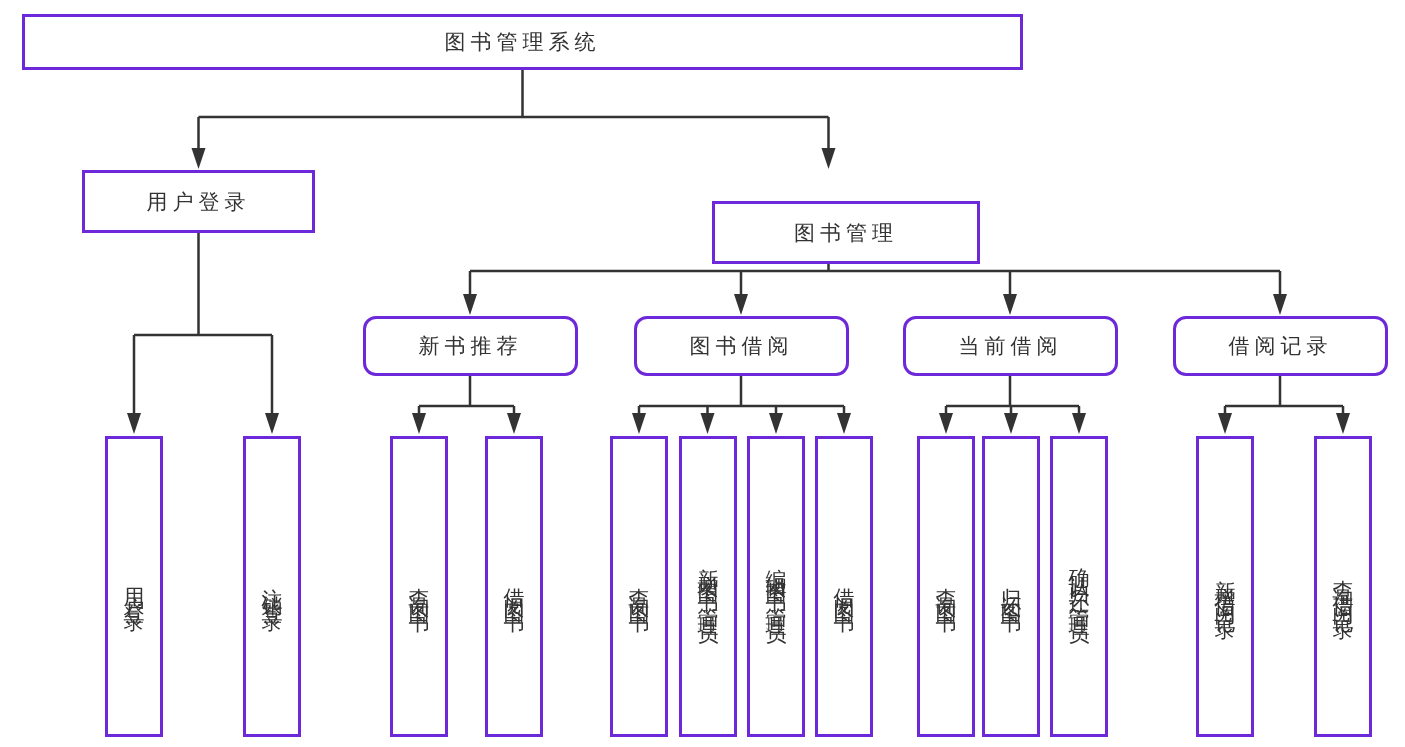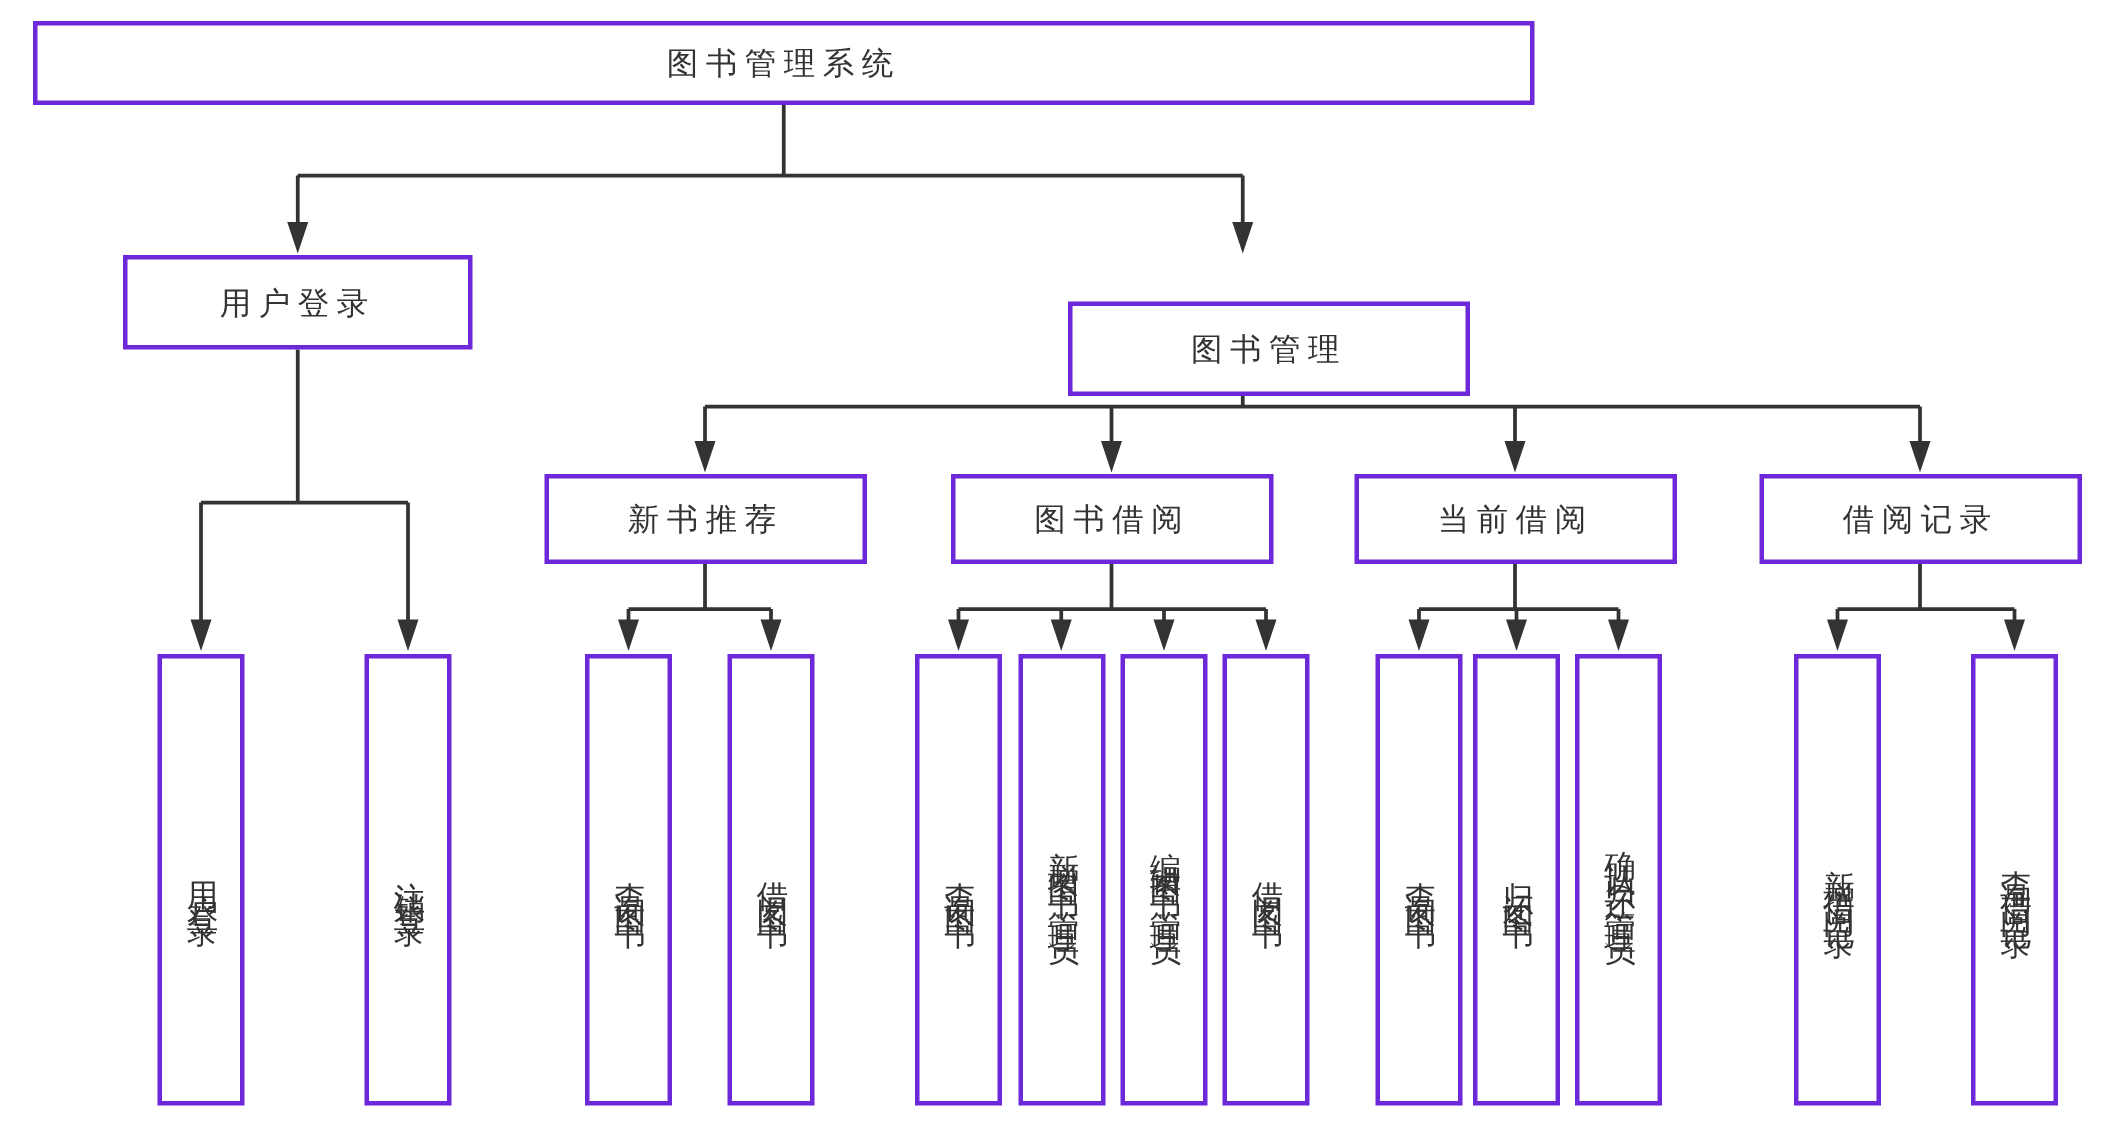--- a/index.html
+++ b/index.html
@@ -38,21 +38,21 @@
     letter-spacing: 8px;
     color: #333333;
     white-space: nowrap;
   }
   
   #box-root        { left: 22px;  top: 14px;  width: 1001px; height: 56px; }
   
   #box-user-login  { left: 82px;  top: 170px; width: 233px;  height: 63px; }
   #box-book-mgmt   { left: 712px; top: 170px; width: 268px;  height: 63px; margin-top: 31px; }
   
-  .group-box       { top: 316px; width: 215px; height: 60px; }
+  .group-box       { top: 316px; width: 215px; height: 60px; border-radius: 13px; }
   #box-g0 { left: 363px;  }
   #box-g1 { left: 634px;  }
   #box-g2 { left: 903px;  }
   #box-g3 { left: 1173px; }
   
   .leaf-box { top: 436px; width: 58px; height: 301px; }
   #leaf-b0-0 { left: 105px;  }
   #leaf-b0-1 { left: 243px;  }
   #leaf-g0-0 { left: 390px;  }
   #leaf-g0-1 { left: 485px;  }

